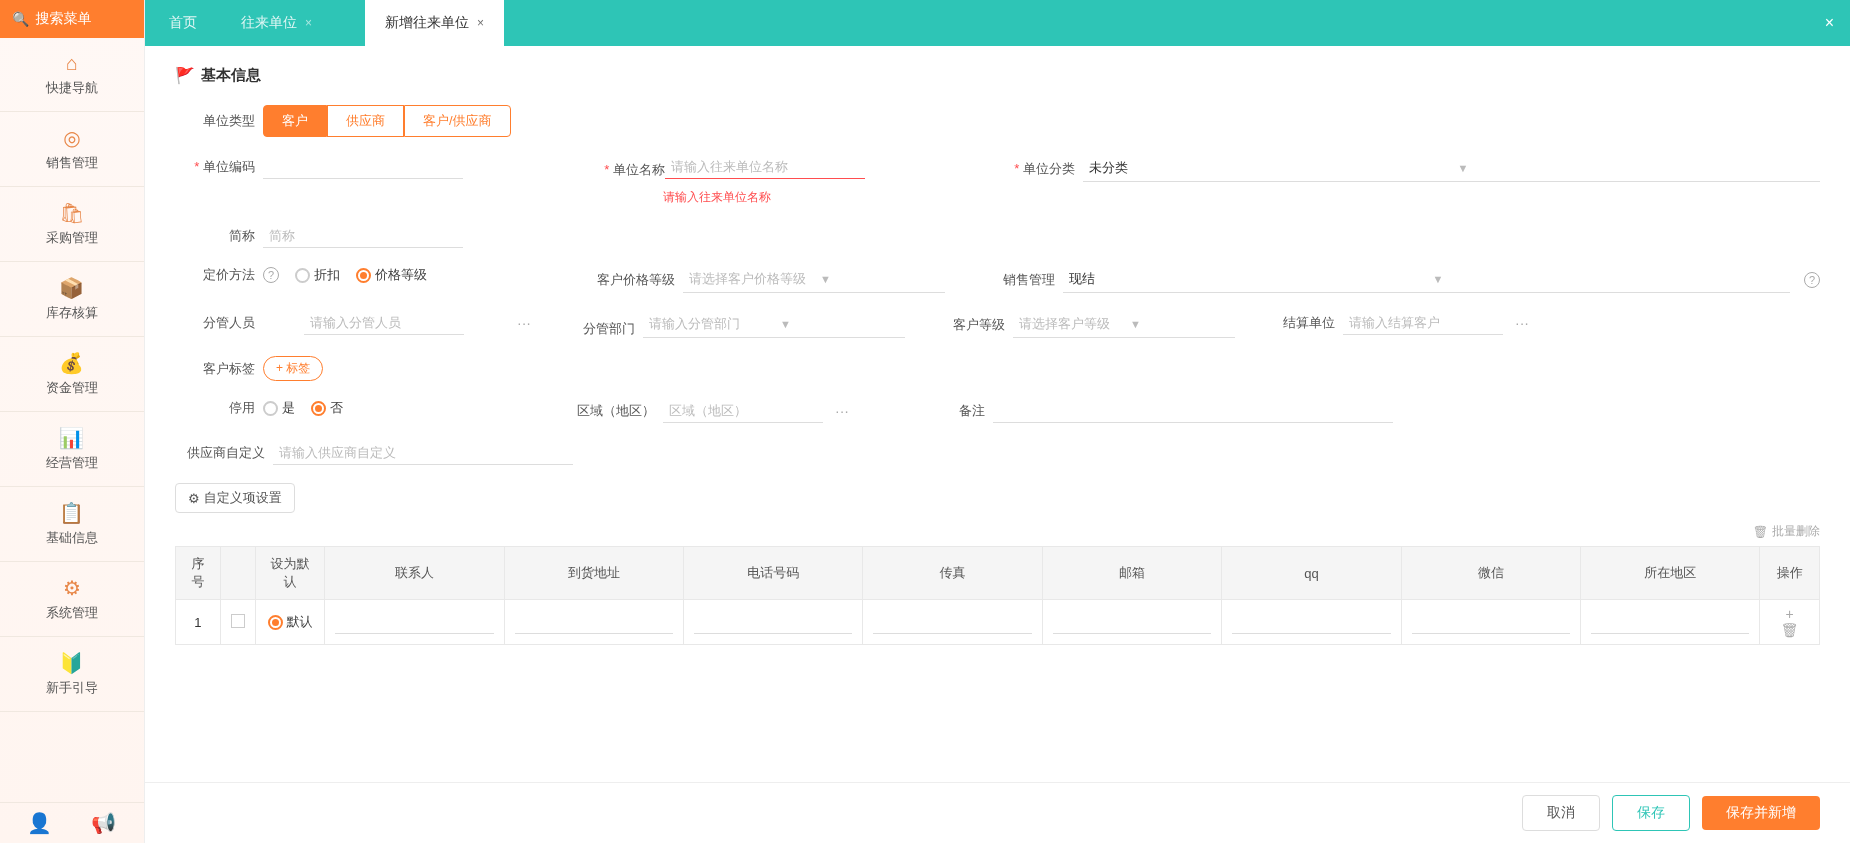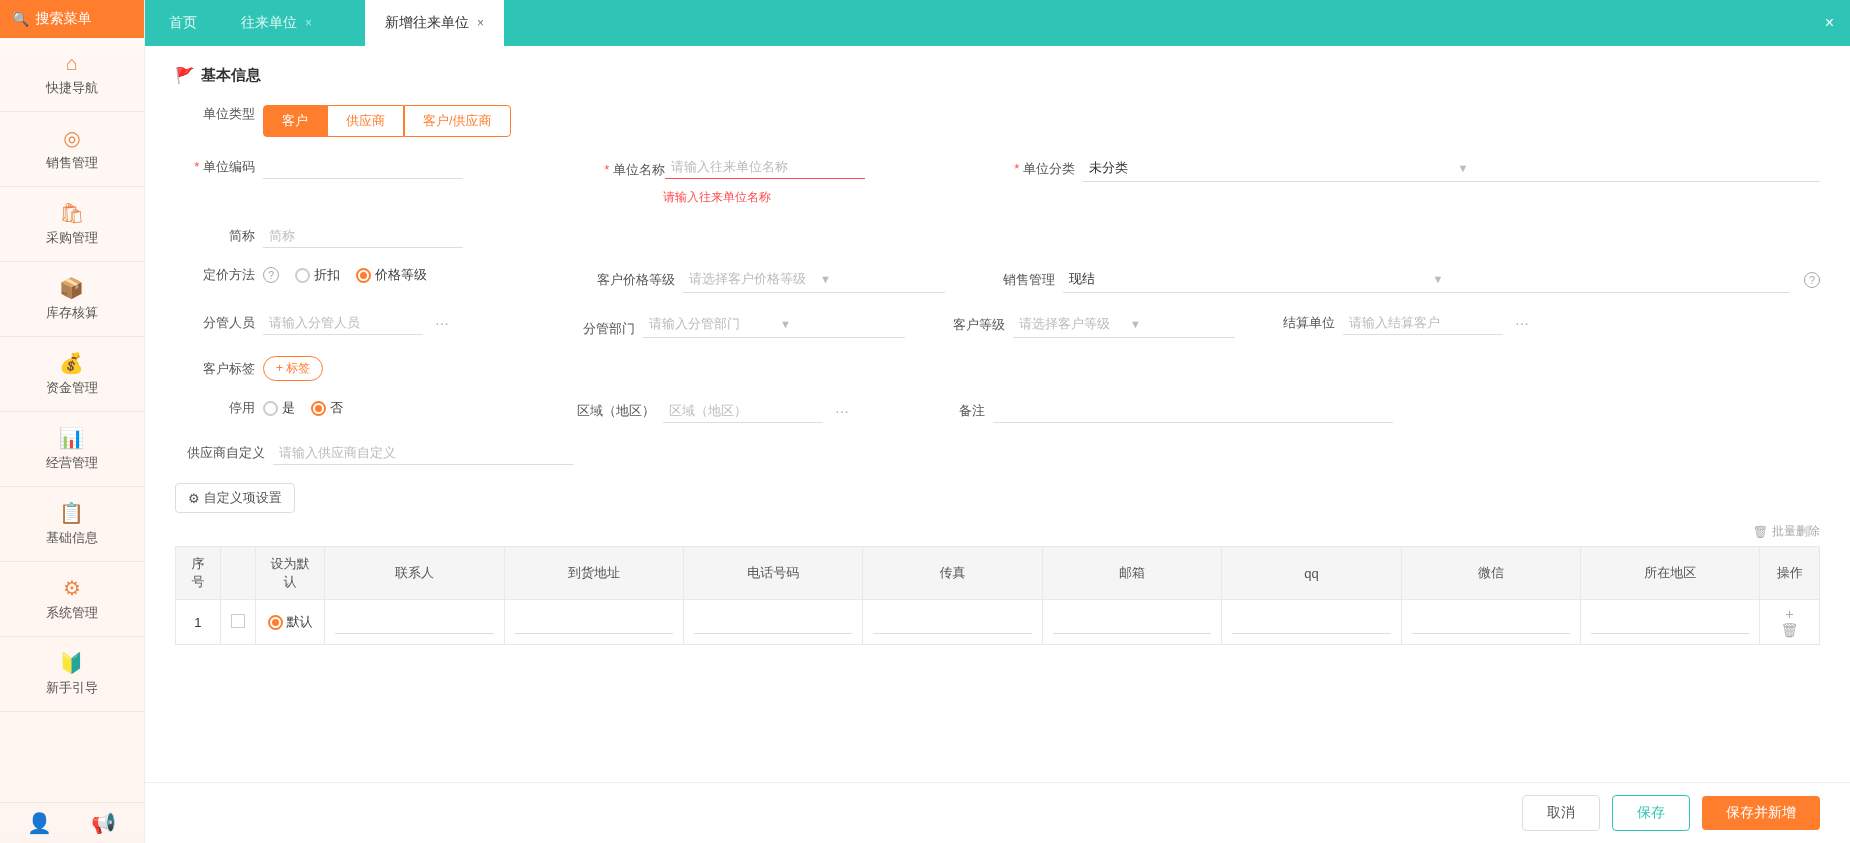--- a/index.html
+++ b/index.html
@@ -410,21 +410,21 @@
     <div class="tab-window-close">×</div>
   </div>
 
   <div class="content">
     <div class="section-title">
       <span class="icon-flag">🚩</span>
       <span>基本信息</span>
     </div>
 
     <div class="form-row">
-      <div class="form-field" style="align-items:flex-start; max-width: 500px;">
+      <div class="form-field" style="align-items:center; max-width: 500px;">
         <div class="form-label" style="min-width:80px;">单位类型</div>
         <div class="type-buttons">
           <button class="type-btn active">客户</button>
           <button class="type-btn">供应商</button>
           <button class="type-btn">客户/供应商</button>
         </div>
       </div>
     </div>
 
     <div class="form-row">
@@ -485,21 +485,21 @@
         <div class="form-label" style="min-width:80px;">销售管理</div>
         <div class="form-select" style="min-width:120px;">
           <span class="value">现结</span>
           <span class="chevron">▼</span>
         </div>
         <span class="help-icon" style="margin-left:6px;">?</span>
       </div>
     </div>
 
     <div class="form-row">
-      <div class="form-field" style="max-width:360px; align-items:center;">
+      <div class="form-field" style="max-width:360px; align-items:center;justify-content:space-between;">
         <div class="form-label" style="min-width:80px;">分管人员</div>
         <input type="text" class="form-input" style="max-width: 160px;" placeholder="请输入分管人员">
         <span class="ellipsis-btn">···</span>
       </div>
       <div class="field-divider"></div>
       <div class="form-field" style="align-items:flex-end; max-width:340px;">
         <div class="form-label" style="min-width:70px;">分管部门</div>
         <div class="form-select" style="min-width:160px;">
           <span>请输入分管部门</span>
           <span class="chevron">▼</span>

